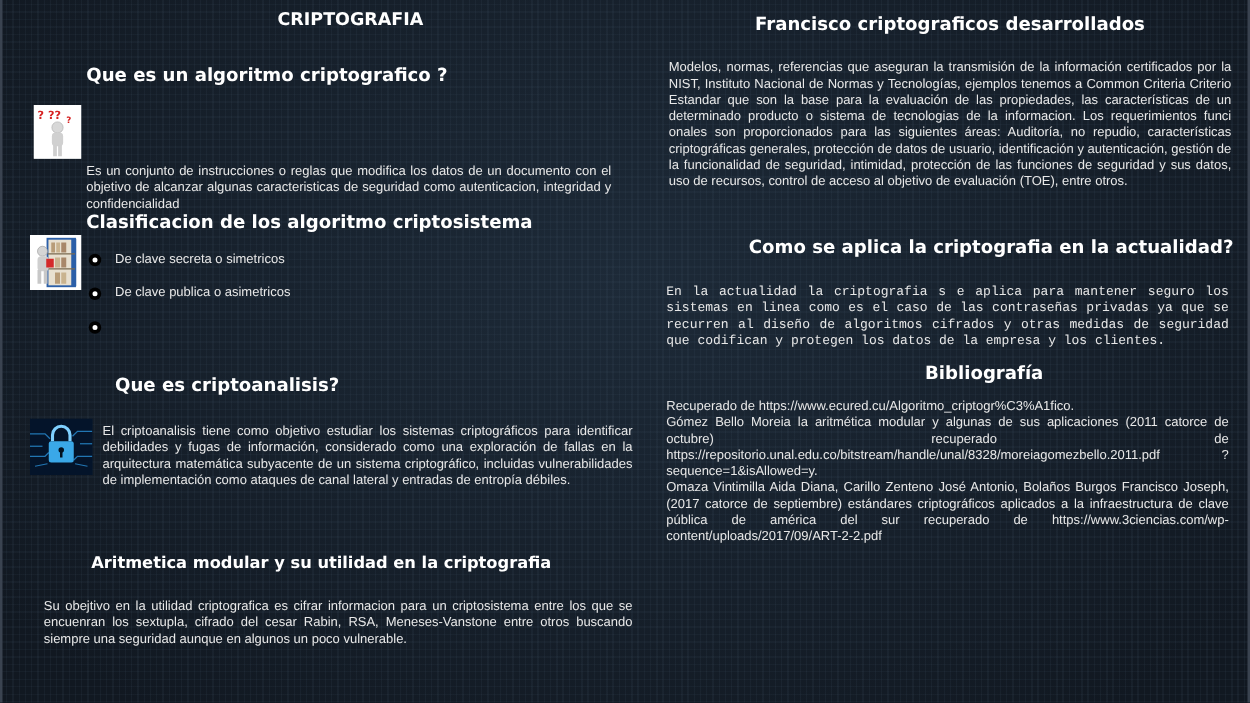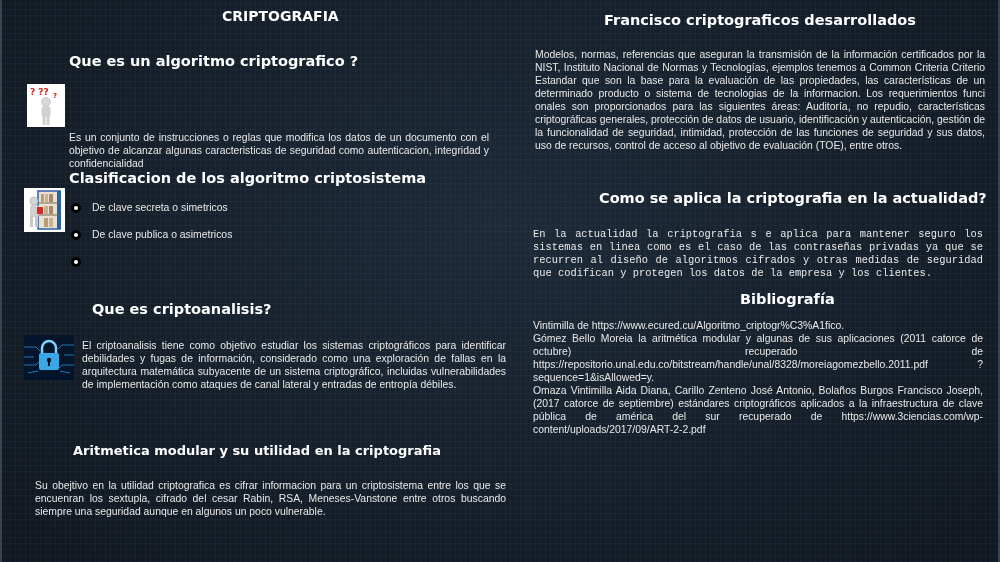--- a/index.html
+++ b/index.html
@@ -113,16 +113,16 @@
 <div class="abs txt" style="left:35px; top:479px; width:471px;">Su obejtivo en la utilidad criptografica es cifrar informacion para un criptosistema entre los que se encuenran los sextupla, cifrado del cesar Rabin, RSA, Meneses-Vanstone entre otros buscando siempre una seguridad aunque en algunos un poco vulnerable.</div>
 
 <h2 class="abs" style="left:604px; top:12px; font-size:14.5px;">Francisco criptograficos desarrollados</h2>
 <div class="abs txt" style="left:535px; top:48px; width:450px;">Modelos, normas, referencias que aseguran la transmisión de la información certificados por la NIST, Instituto Nacional de Normas y Tecnologías, ejemplos tenemos a Common Criteria Criterio Estandar que son la base para la evaluación de las propiedades, las características de un determinado producto o sistema de tecnologias de la informacion. Los requerimientos funci onales son proporcionados para las siguientes áreas: Auditoría, no repudio, características criptográficas generales, protección de datos de usuario, identificación y autenticación, gestión de la funcionalidad de seguridad, intimidad, protección de las funciones de seguridad y sus datos, uso de recursos, control de acceso al objetivo de evaluación (TOE), entre otros.</div>
 
 <h2 class="abs" style="left:575px; top:190px;margin-left:24px;">Como se aplica la criptografia en la actualidad?</h2>
 <div class="abs txt" style="left:533px; top:228px; width:450px;font-family:Liberation Mono, monospace;">En la actualidad la criptografia s e aplica para mantener seguro los sistemas en linea como es el caso de las contraseñas privadas ya que se recurren al diseño de algoritmos cifrados y otras medidas de seguridad que codifican y protegen los datos de la empresa y los clientes.</div>
 
 <h2 class="abs" style="left:700px; top:291px;margin-left:40px;">Bibliografía</h2>
 <div class="abs txt bib" style="left:533px; top:319px; width:450px;">
-  <p>Vintimilla de https://www.ecured.cu/Algoritmo_criptogr%C3%A1fico.</p>
+  <p>Recuperado de https://www.ecured.cu/Algoritmo_criptogr%C3%A1fico.</p>
   <p>Gómez Bello Moreia la aritmética modular y algunas de sus aplicaciones (2011 catorce de octubre) recuperado de https://repositorio.unal.edu.co/bitstream/handle/unal/8328/moreiagomezbello.2011.pdf ?sequence=1&amp;isAllowed=y.</p>
   <p>Omaza Vintimilla Aida Diana, Carillo Zenteno José Antonio, Bolaños Burgos Francisco Joseph, (2017 catorce de septiembre) estándares criptográficos aplicados a la infraestructura de clave pública de américa del sur recuperado de https://www.3ciencias.com/wp-content/uploads/2017/09/ART-2-2.pdf</p>
 </div>
 
 </body></html>

